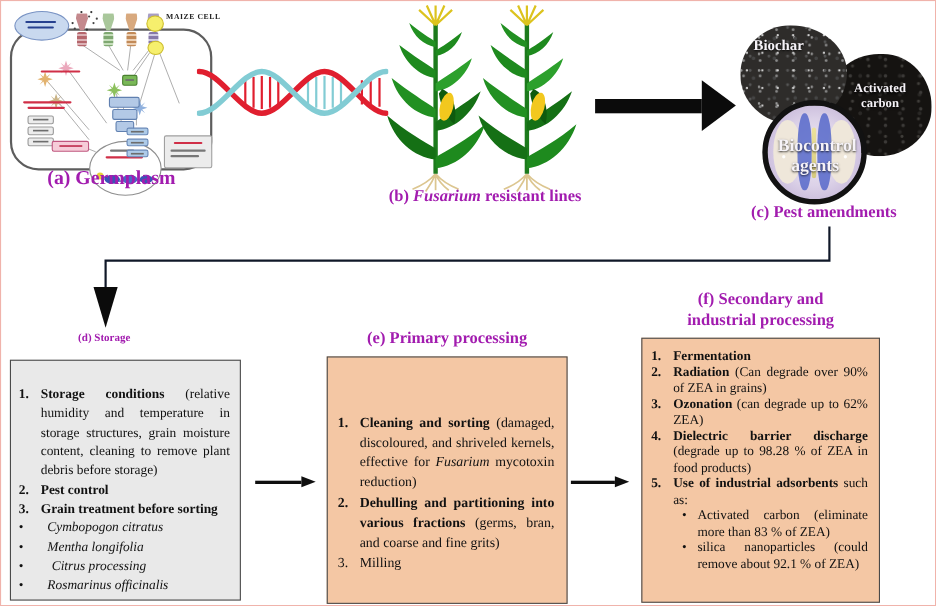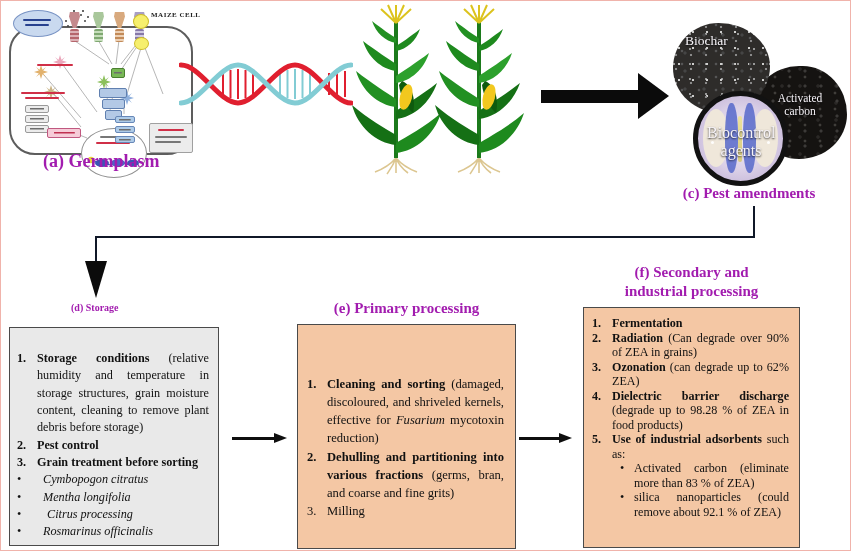--- a/index.html
+++ b/index.html
@@ -57,35 +57,35 @@
 
   
   .biochar{left:672px;top:22px;width:97px;height:90px;border-radius:47% 53% 50% 50%/50% 48% 52% 50%;
         background-color:#2e2c2a;z-index:2;
         background-image:radial-gradient(circle at 3px 4px,#8a8a8a .8px,transparent 1.6px),
           radial-gradient(circle at 9px 2px,#555 .9px,transparent 1.7px),
           radial-gradient(circle at 6px 9px,#cfcfcf .7px,transparent 1.4px),
           radial-gradient(circle at 12px 12px,#454545 1.2px,transparent 2px),
           radial-gradient(circle at 1px 11px,#999 .8px,transparent 1.5px);
         background-size:15px 14px,17px 13px,14px 16px,19px 18px,16px 15px;}
-  .accarbon{left:752px;top:65px;width:94px;height:93px;border-radius:50% 48% 52% 50%/47% 53% 49% 51%;
+  .accarbon{left:752px;top:48px;width:94px;height:93px;border-radius:50% 48% 52% 50%/47% 53% 49% 51%;
         background-color:#151311;z-index:1;
         background-image:radial-gradient(circle at 4px 5px,#3c3a38 1.1px,transparent 2px),
           radial-gradient(circle at 11px 3px,#2a2826 1.3px,transparent 2.2px),
           radial-gradient(circle at 7px 11px,#403e3a .9px,transparent 1.8px);
         background-size:16px 15px,18px 17px,15px 16px;}
   .dish{left:692px;top:90px;width:95px;height:95px;border-radius:50%;border:5px solid #121212;
         box-sizing:border-box;background:radial-gradient(circle,#efe9f2 0%,#dcd2e8 50%,#c9bbdb 78%,#b3a2c9 100%);
         overflow:hidden;z-index:3;}
   .moon{position:absolute;width:26px;height:58px;background:#efe7da;border-radius:50%;top:13px;}
   .bluecol{position:absolute;top:7px;width:13px;height:70px;background:#4d62c8;opacity:.8;border-radius:45%;}
   .streak{position:absolute;left:40px;top:20px;width:4px;height:46px;border-radius:2px;
         background:linear-gradient(#ece29c,#d6ca7e);}
   .colony{position:absolute;width:3px;height:3px;border-radius:50%;background:#fff;opacity:.9;}
-  .circlabel{position:absolute;color:#f6f3f8;font-weight:normal;text-shadow:0 1px 2px rgba(0,0,0,.8);
+  .circlabel{position:absolute;color:#f6f3f8;font-weight:bold;text-shadow:0 1px 2px rgba(0,0,0,.8);
         text-align:center;line-height:1.15;}
 
   
   .procbox{position:absolute;box-sizing:border-box;border:1.6px solid #4a4a4a;}
   .box-d{left:8px;top:326px;width:210px;height:219px;background:#e9e9e9;padding:22px 9px 6px 7px;font-size:12.2px;line-height:1.42;}
   .box-e{left:296px;top:323px;width:219px;height:225px;background:#f4c7a4;padding:50px 11px 6px 9px;font-size:12.6px;line-height:1.44;}
   .box-f{left:582px;top:306px;width:217px;height:241px;background:#f4c7a4;padding:8px 10px 6px 8px;font-size:12.1px;line-height:1.2;}
   .li{display:flex;}
   .num{width:20px;flex-shrink:0;}
   .txt{flex:1;text-align:justify;}
@@ -233,20 +233,25 @@
         <path d="M0,40 C-11,38 -20,30 -24,18 C-14,26 -5,32 0,35 Z" fill="#229022"></path>
         <path d="M0,48 C11,46 20,38 24,26 C14,34 5,40 0,43 Z" fill="#1e8a1e"></path>
         <path d="M6,78 C16,82 20,96 17,110 C10,104 4,92 3,82 Z" fill="#0e5a0e"></path>
         <ellipse cx="10" cy="94" rx="6" ry="13" fill="#f2c81e" transform="rotate(14 10 94)"></ellipse>
       </g>
     </defs>
     <use href="#corn" x="50" y="0"></use>
     <use href="#corn" x="133" y="0"></use>
   </svg>
 
+  <div class="figlabel lab-b">
+    <span>(b)</span>
+    <span class="it">Fusarium</span>
+    <span>resistant lines</span>
+  </div>
 
   <div class="abs bigarrow-body"></div>
   <div class="abs bigarrow-head"></div>
 
   <div class="abs biochar">
     <div class="circlabel" style="left:12px;top:10px;font-size:13.5px;">Biochar</div>
   </div>
   <div class="abs accarbon">
     <div class="circlabel" style="left:14px;top:26px;width:66px;font-size:11.5px;">Activated carbon</div>
   </div>

